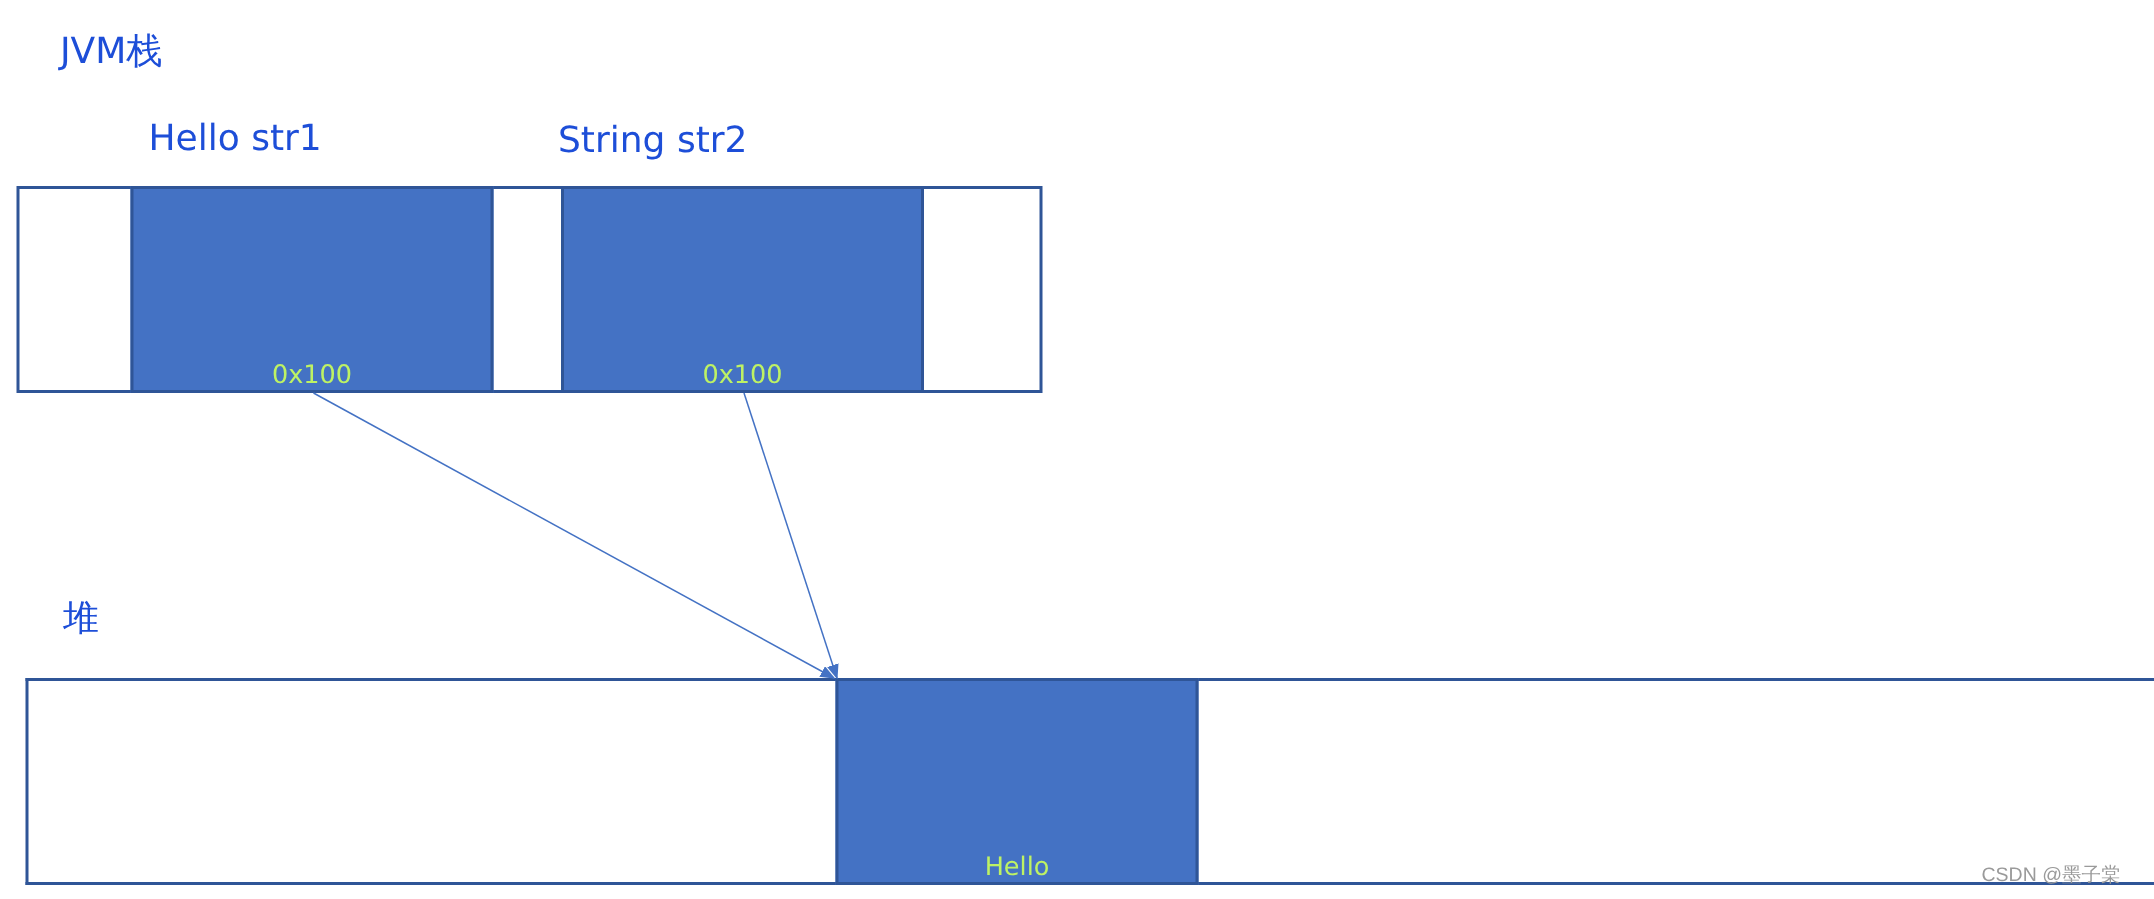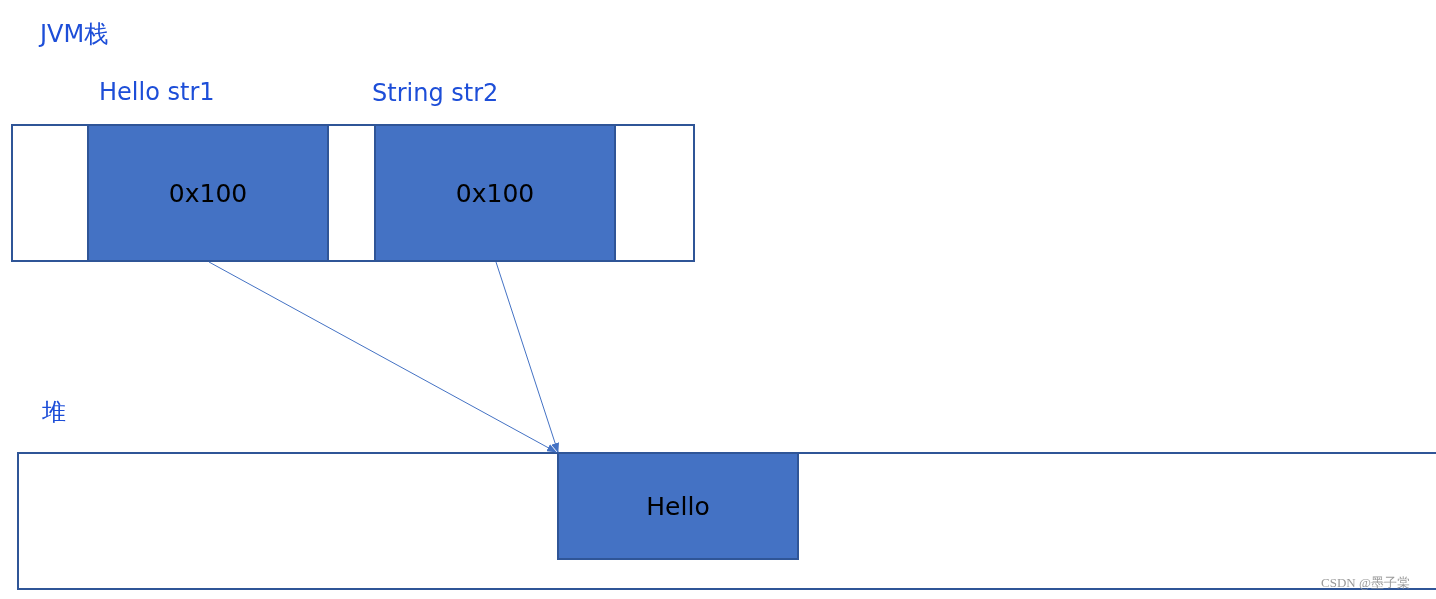--- a/index.html
+++ b/index.html
@@ -1,21 +1,21 @@
 <!DOCTYPE html>
 <html><head>
   <meta charset="utf-8">
   <style>
     html, body { margin: 0; padding: 0; background: #ffffff; }
     body { width: 1436px; height: 599px; position: relative; overflow: hidden;
            font-family: "DejaVu Sans", "Liberation Sans", sans-serif; }
     .label { position: absolute; color: #1d4ed8; font-size: 24px; white-space: nowrap; }
     .frame { position: absolute; border: 2px solid #2f5597; background: #fff; box-sizing: border-box; }
     .cell { position: absolute; background: #4472c4; border: 2px solid #2f5597; box-sizing: border-box;
-            color: #000000; font-size: 25px; display: flex; align-items: center; justify-content: center; }
+            color: #bef264; font-size: 17px; display: flex; align-items: flex-end; justify-content: center; }
     svg.arrows { position: absolute; left: 0; top: 0; }
     .watermark { position: absolute; color: #9a9a9a; font-size: 13px; font-family: "Liberation Sans", sans-serif; }
   </style>
 </head>
 <body>
 
 <div class="label" style="left:40px; top:18px;">JVM栈</div>
 <div class="label" style="left:99px; top:78px;">Hello str1</div>
 <div class="label" style="left:372px; top:79px;">String str2</div>
 
@@ -23,27 +23,27 @@
 <div class="cell" style="left:87px; top:124px; width:242px; height:138px;">
   <span>0x100</span>
 </div>
 <div class="cell" style="left:374px; top:124px; width:242px; height:138px;">
   <span>0x100</span>
 </div>
 
 <div class="label" style="left:42px; top:396px;">堆</div>
 
 <div class="frame" style="left:17px; top:452px; width:1430px; height:138px; border-right:none;"></div>
-<div class="cell" style="left:557px; top:452px; width:242px; height:108px;">
+<div class="cell" style="left:557px; top:452px; width:242px; height:138px;">
   <span>Hello</span>
 </div>
 
 <svg class="arrows" width="1436" height="599">
   <defs>
     <marker id="ah" markerWidth="10" markerHeight="8" refX="9" refY="4" orient="auto" markerUnits="userSpaceOnUse">
       <path d="M0,0 L10,4 L0,8 z" fill="#4472c4"></path>
     </marker>
   </defs>
   <line x1="209" y1="262" x2="556" y2="452" stroke="#4472c4" stroke-width="1" marker-end="url(#ah)"></line>
   <line x1="496" y1="262" x2="558" y2="452" stroke="#4472c4" stroke-width="1" marker-end="url(#ah)"></line>
 </svg>
 
-<div class="watermark" style="left:1321px; top:574px;font-family:Liberation Serif, serif;">CSDN @墨子棠</div>
+<div class="watermark" style="left:1321px; top:574px;">CSDN @墨子棠</div>
 
 </body></html>

